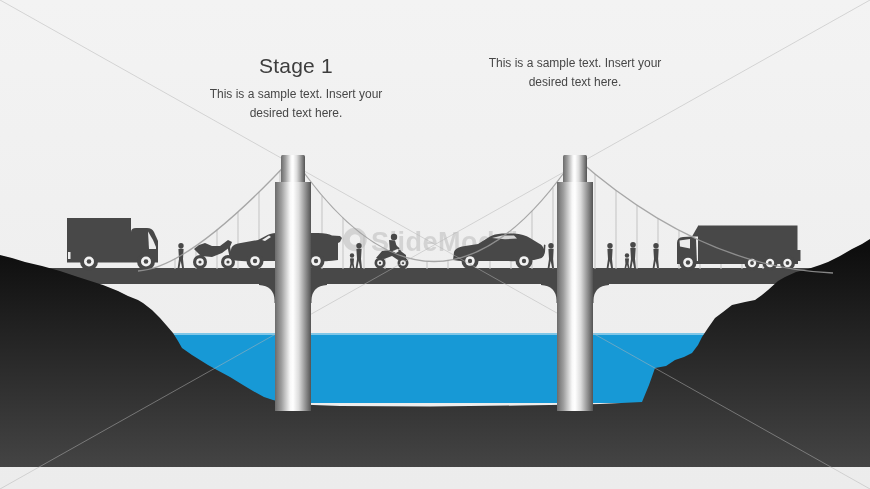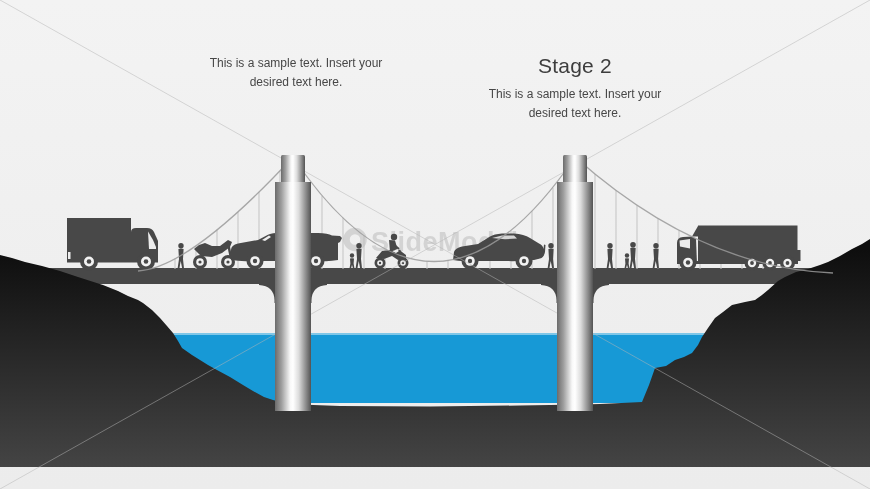--- a/index.html
+++ b/index.html
@@ -215,20 +215,20 @@
       <rect x="281" y="155" width="24" height="30" rx="1.5" fill="url(#met)"></rect>
       <rect x="275" y="182" width="36" height="229" fill="url(#met)"></rect>
     </g>
     <g>
       <rect x="563" y="155" width="24" height="30" rx="1.5" fill="url(#met)"></rect>
       <rect x="557" y="182" width="36" height="229" fill="url(#met)"></rect>
     </g>
   </svg>
 
   <div class="stage-block" id="stage1">
+    <h2>Stage 1</h2>
     <p>This is a sample text. Insert your desired text here.</p>
   </div>
   <div class="stage-block" id="stage2">
-    <h2>Stage 2</h2>
     <p>This is a sample text. Insert your desired text here.</p>
   </div>
 
 </div>
 
 </body></html>

